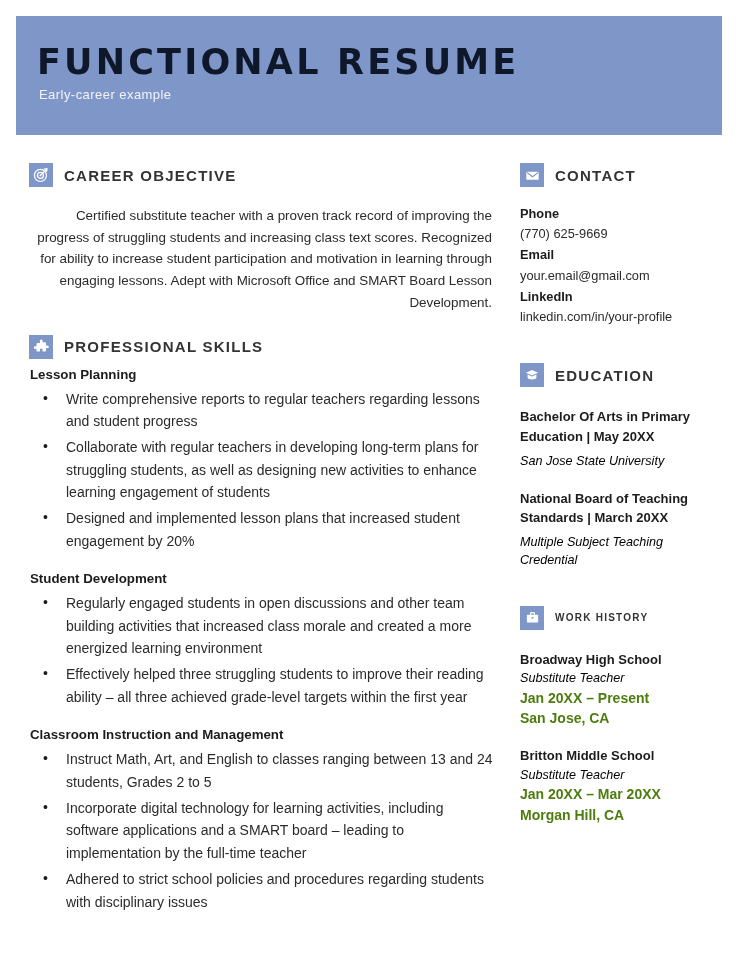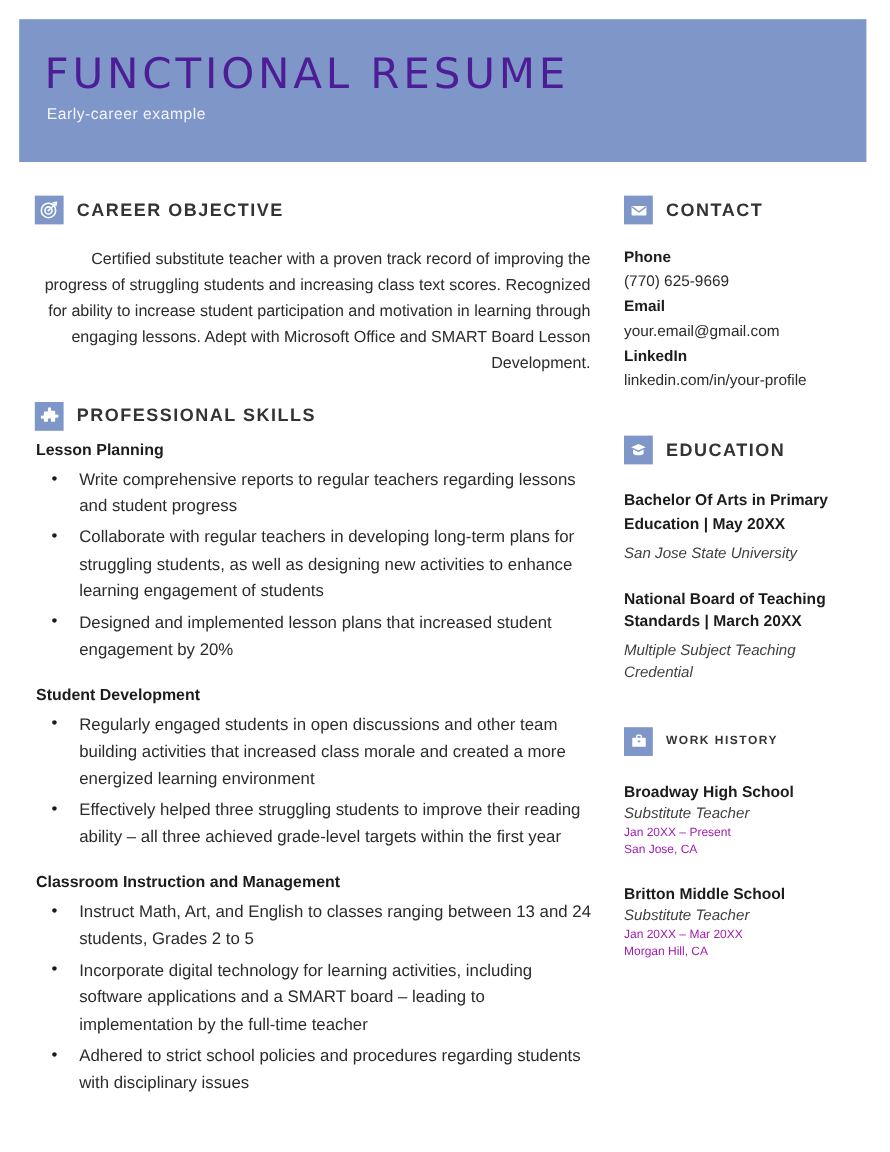--- a/index.html
+++ b/index.html
@@ -31,23 +31,23 @@
     width: 706px;
     height: 119px;
     background: #7f96c8;
     box-sizing: border-box;
   }
   .banner-title {
     position: absolute;
     left: 21px;
     top: 29px;
     font-size: 35px;
-    font-weight: 400;
+    font-weight: 700;
     letter-spacing: 3.2px;
-    color: #4c1d95;
+    color: #0f172a;
     line-height: 1;
     white-space: nowrap;
     font-family: "DejaVu Sans", sans-serif;
   }
   .banner-subtitle {
     position: absolute;
     left: 23px;
     top: 72px;
     font-size: 13px;
     font-weight: 400;
@@ -156,29 +156,30 @@
   .entry-block.first { margin-top: 20px; }
   .entry-title {
     font-size: 13px;
     font-weight: bold;
     color: #1c1c1c;
     line-height: 1.48;
   }
   .entry-sub {
     font-size: 12.6px;
     font-style: italic;
-    color: #404040;
+    color: #000000;
     line-height: 1.42;
     margin-top: 7px;
   }
   .entry-sub.tight { margin-top: 1px; }
   .entry-meta {
-    font-size: 10px;
-    color: #a21caf;
+    font-size: 14px;
+    color: #4d7c0f;
     line-height: 1.44;
+    font-weight: bold;
   }
 </style>
 </head>
 <body>
 
 <div class="page">
 
   <div class="banner">
     <div class="banner-title">FUNCTIONAL RESUME</div>
     <div class="banner-subtitle">Early-career example</div>

